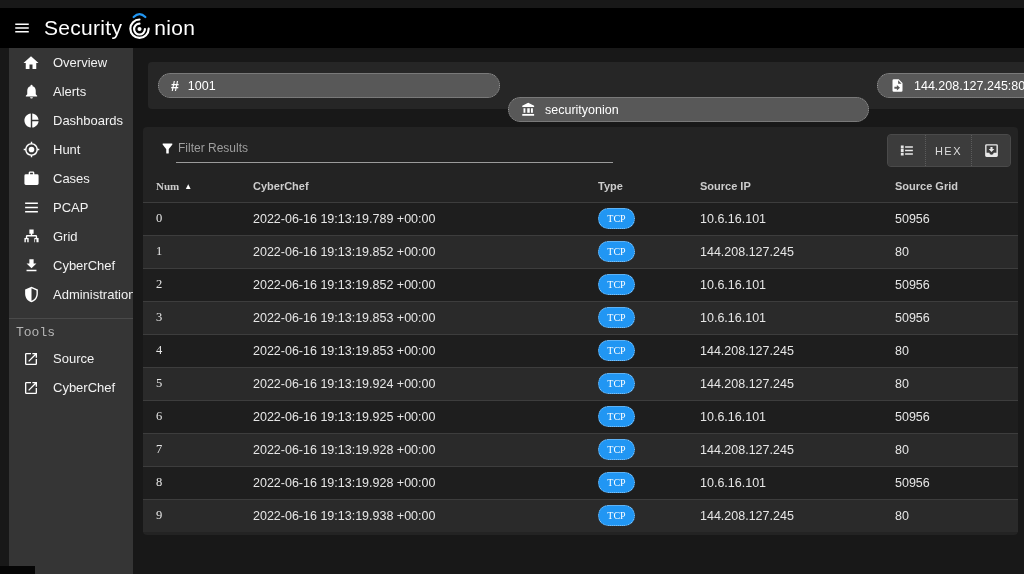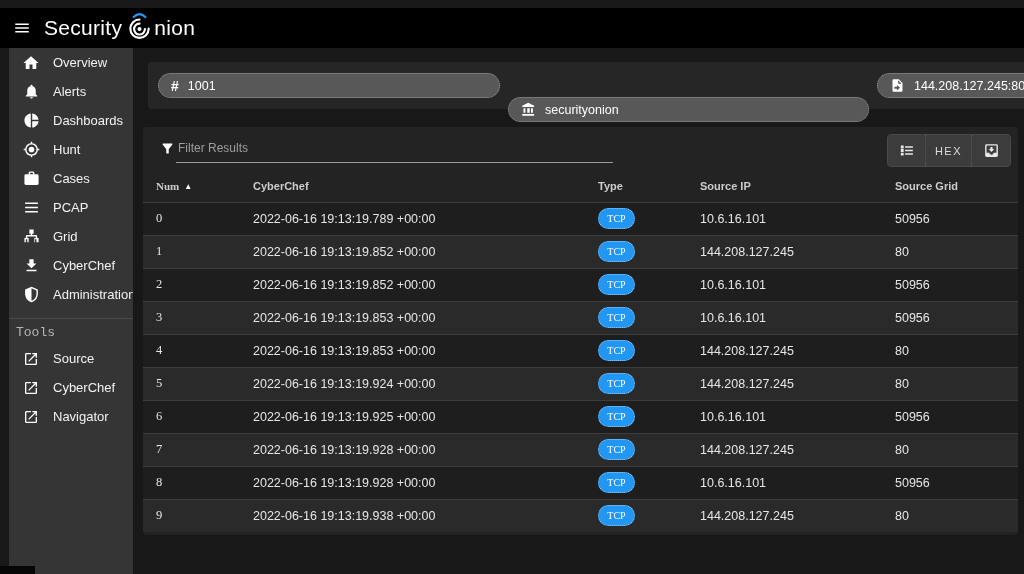--- a/index.html
+++ b/index.html
@@ -181,28 +181,20 @@
         </span>
       <span>Source</span>
     </div>
     <div class="nav-item">
       <span class="ic">
           <svg width="16" height="16" viewBox="0 0 24 24" fill="currentColor">
             <path d="M14 3v2h3.59l-9.83 9.83 1.41 1.41L19 6.41V10h2V3h-7M19 19H5V5h7V3H5a2 2 0 0 0-2 2v14a2 2 0 0 0 2 2h14a2 2 0 0 0 2-2v-7h-2v7z"></path>
           </svg>
         </span>
       <span>CyberChef</span>
-    </div>
-    <div class="nav-item">
-      <span class="ic">
-          <svg width="16" height="16" viewBox="0 0 24 24" fill="currentColor">
-            <path d="M14 3v2h3.59l-9.83 9.83 1.41 1.41L19 6.41V10h2V3h-7M19 19H5V5h7V3H5a2 2 0 0 0-2 2v14a2 2 0 0 0 2 2h14a2 2 0 0 0 2-2v-7h-2v7z"></path>
-          </svg>
-        </span>
-      <span>Navigator</span>
     </div>
   </div>
 </div>
 <div class="bottom-strip"></div>
 
 <div class="main">
 
   <div class="chips-card">
     <div class="chip chip-1">
       <span class="cic hash-glyph">#</span>

